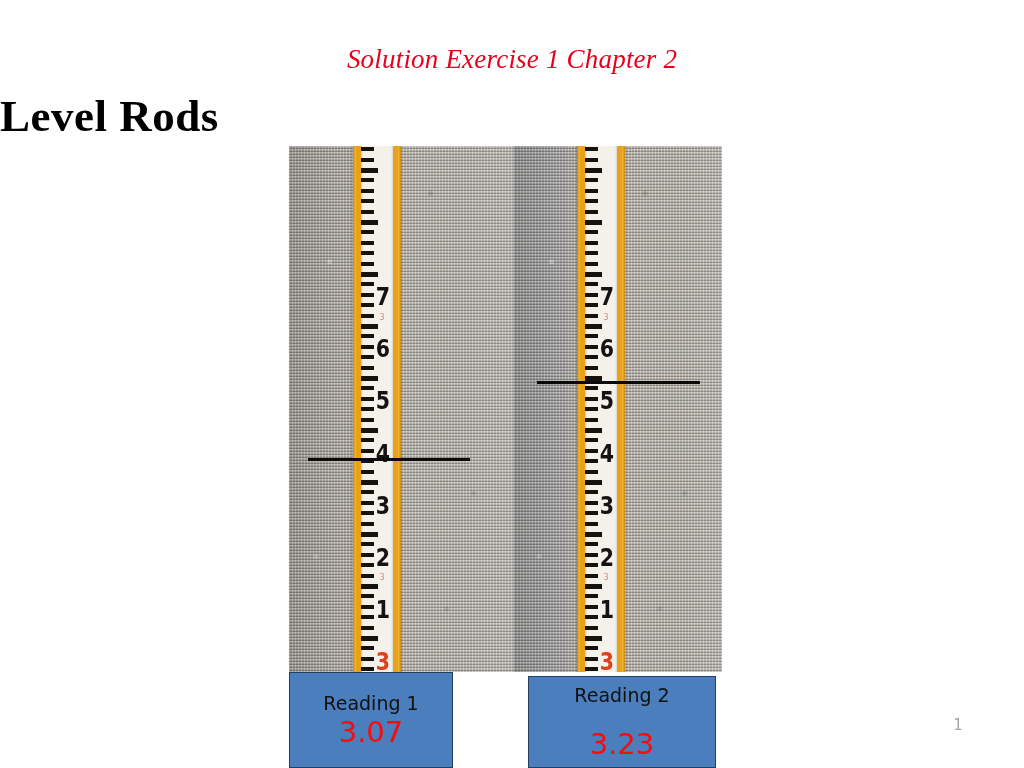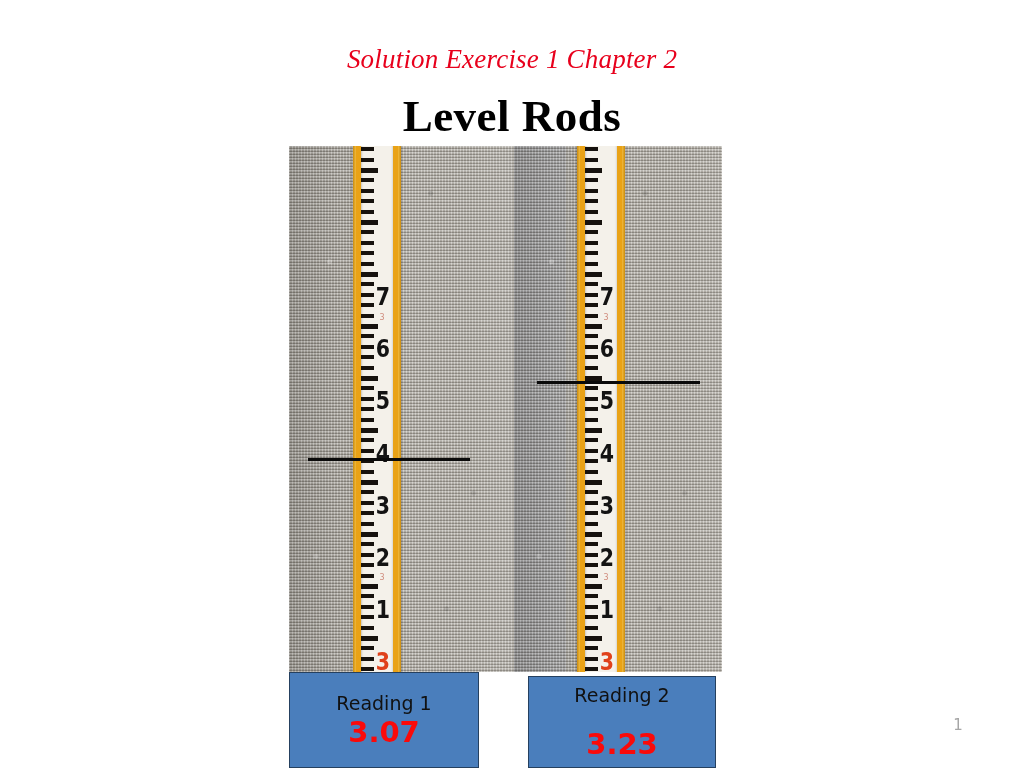--- a/index.html
+++ b/index.html
@@ -35,21 +35,20 @@
     font-weight: normal;
     font-size: 27px;
     color: #e8001c;
     letter-spacing: 0.2px;
     white-space: nowrap;
   }
   #title-main {
     position: absolute;
     left: 0; top: 90px;
     width: 1024px;
-    text-align: center;
     font-family: "Liberation Serif", serif;
     font-weight: bold;
     font-size: 45px;
     color: #000000;
     letter-spacing: 0.5px;
     white-space: nowrap;
   }
 
   
   #photo-pair {
@@ -206,31 +205,31 @@
   .read-box {
     position: absolute;
     background: #4a7ebc;
     border: 1px solid #25405f;
     box-sizing: border-box;
     display: flex;
     flex-direction: column;
     align-items: center;
     justify-content: center;
   }
-  #read-box-1 { left: 289px; top: 672px; width: 190px; height: 96px; }
+  #read-box-1 { left: 289px; top: 672px; width: 164px; height: 96px; }
   #read-box-2 { left: 528px; top: 676px; width: 188px; height: 92px; gap: 20px; }
   .read-label {
     font-family: "DejaVu Sans", sans-serif;
     font-size: 19px;
     color: #111111;
     line-height: 24px;
   }
   .read-value {
     font-family: "DejaVu Sans", sans-serif;
-    font-weight: bold;
+    font-weight: normal;
     font-size: 29px;
     color: #fa0a0a;
     line-height: 34px;
     margin-top: 0;
   }
 
   
   #page-number {
     position: absolute;
     left: 944px;

